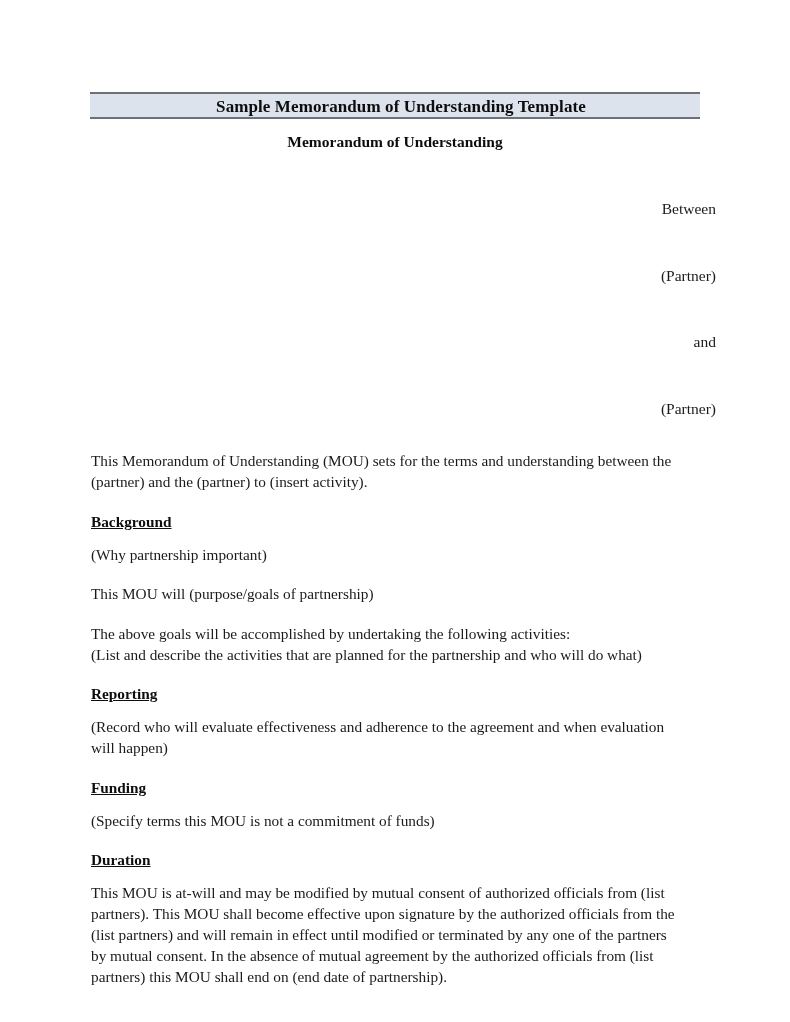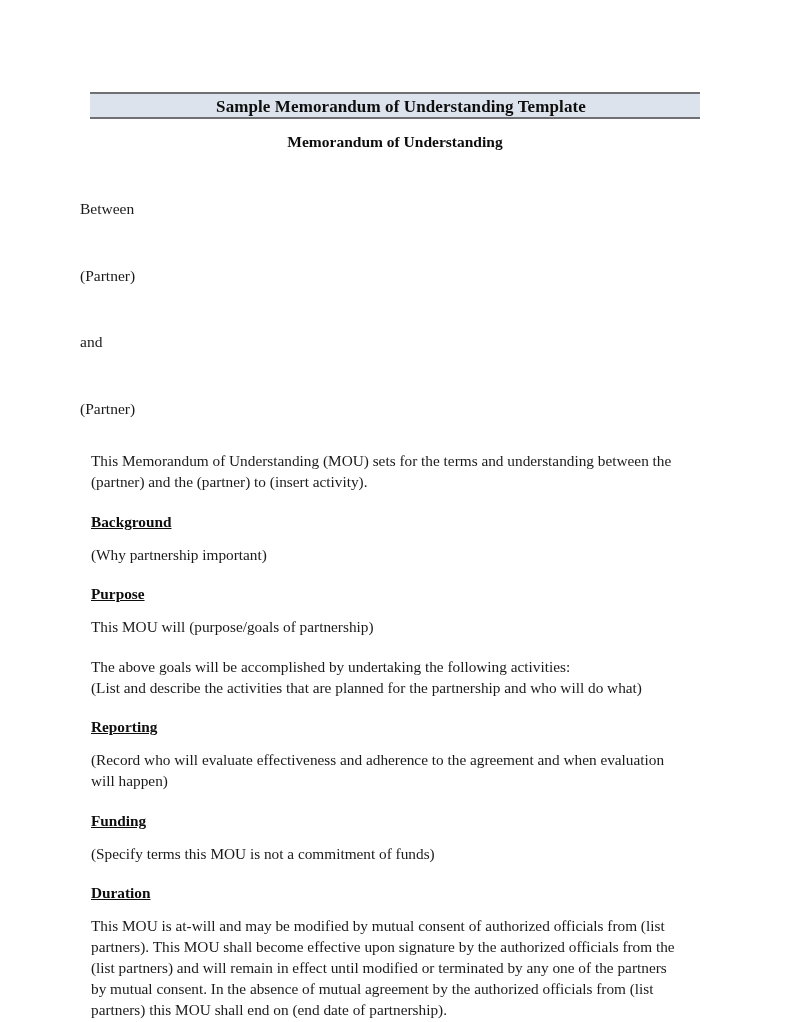--- a/index.html
+++ b/index.html
@@ -59,24 +59,24 @@
     width: 610px;
     text-align: center;
     font-size: 15.5px;
     font-weight: bold;
     color: #0d0d0d;
   }
 
   
   .party-block {
     position: absolute;
-    left: 80px;
+    left: 106px;
     top: 198px;
     width: 610px;
-    text-align: left;
+    text-align: right;
     font-size: 15.5px;
   }
   .party-line {
     height: 66.5px;
     line-height: 22px;
   }
 
   
   .body-text {
     position: absolute;
@@ -120,21 +120,20 @@
     <div class="party-line">(Partner)</div>
   </div>
 
   <div class="body-text">
     <p class="para">This Memorandum of Understanding (MOU) sets for the terms and understanding between the (partner) and the (partner) to (insert activity).</p>
     <div id="sections-container">
         <div class="spacer"></div>
         <p class="para heading">Background</p>
         <p class="para" style="white-space: pre-line;">(Why partnership important)</p>
         <div class="spacer"></div>
-        <p class="para heading">Purpose</p>
         <p class="para" style="white-space: pre-line;">This MOU will (purpose/goals of partnership)</p>
         <div class="spacer"></div>
         <p class="para" style="white-space: pre-line;">The above goals will be accomplished by undertaking the following activities:
 (List and describe the activities that are planned for the partnership and who will do what)</p>
         <div class="spacer"></div>
         <p class="para heading">Reporting</p>
         <p class="para" style="white-space: pre-line;">(Record who will evaluate effectiveness and adherence to the agreement and when evaluation will happen)</p>
         <div class="spacer"></div>
         <p class="para heading">Funding</p>
         <p class="para" style="white-space: pre-line;">(Specify terms this MOU is not a commitment of funds)</p>

